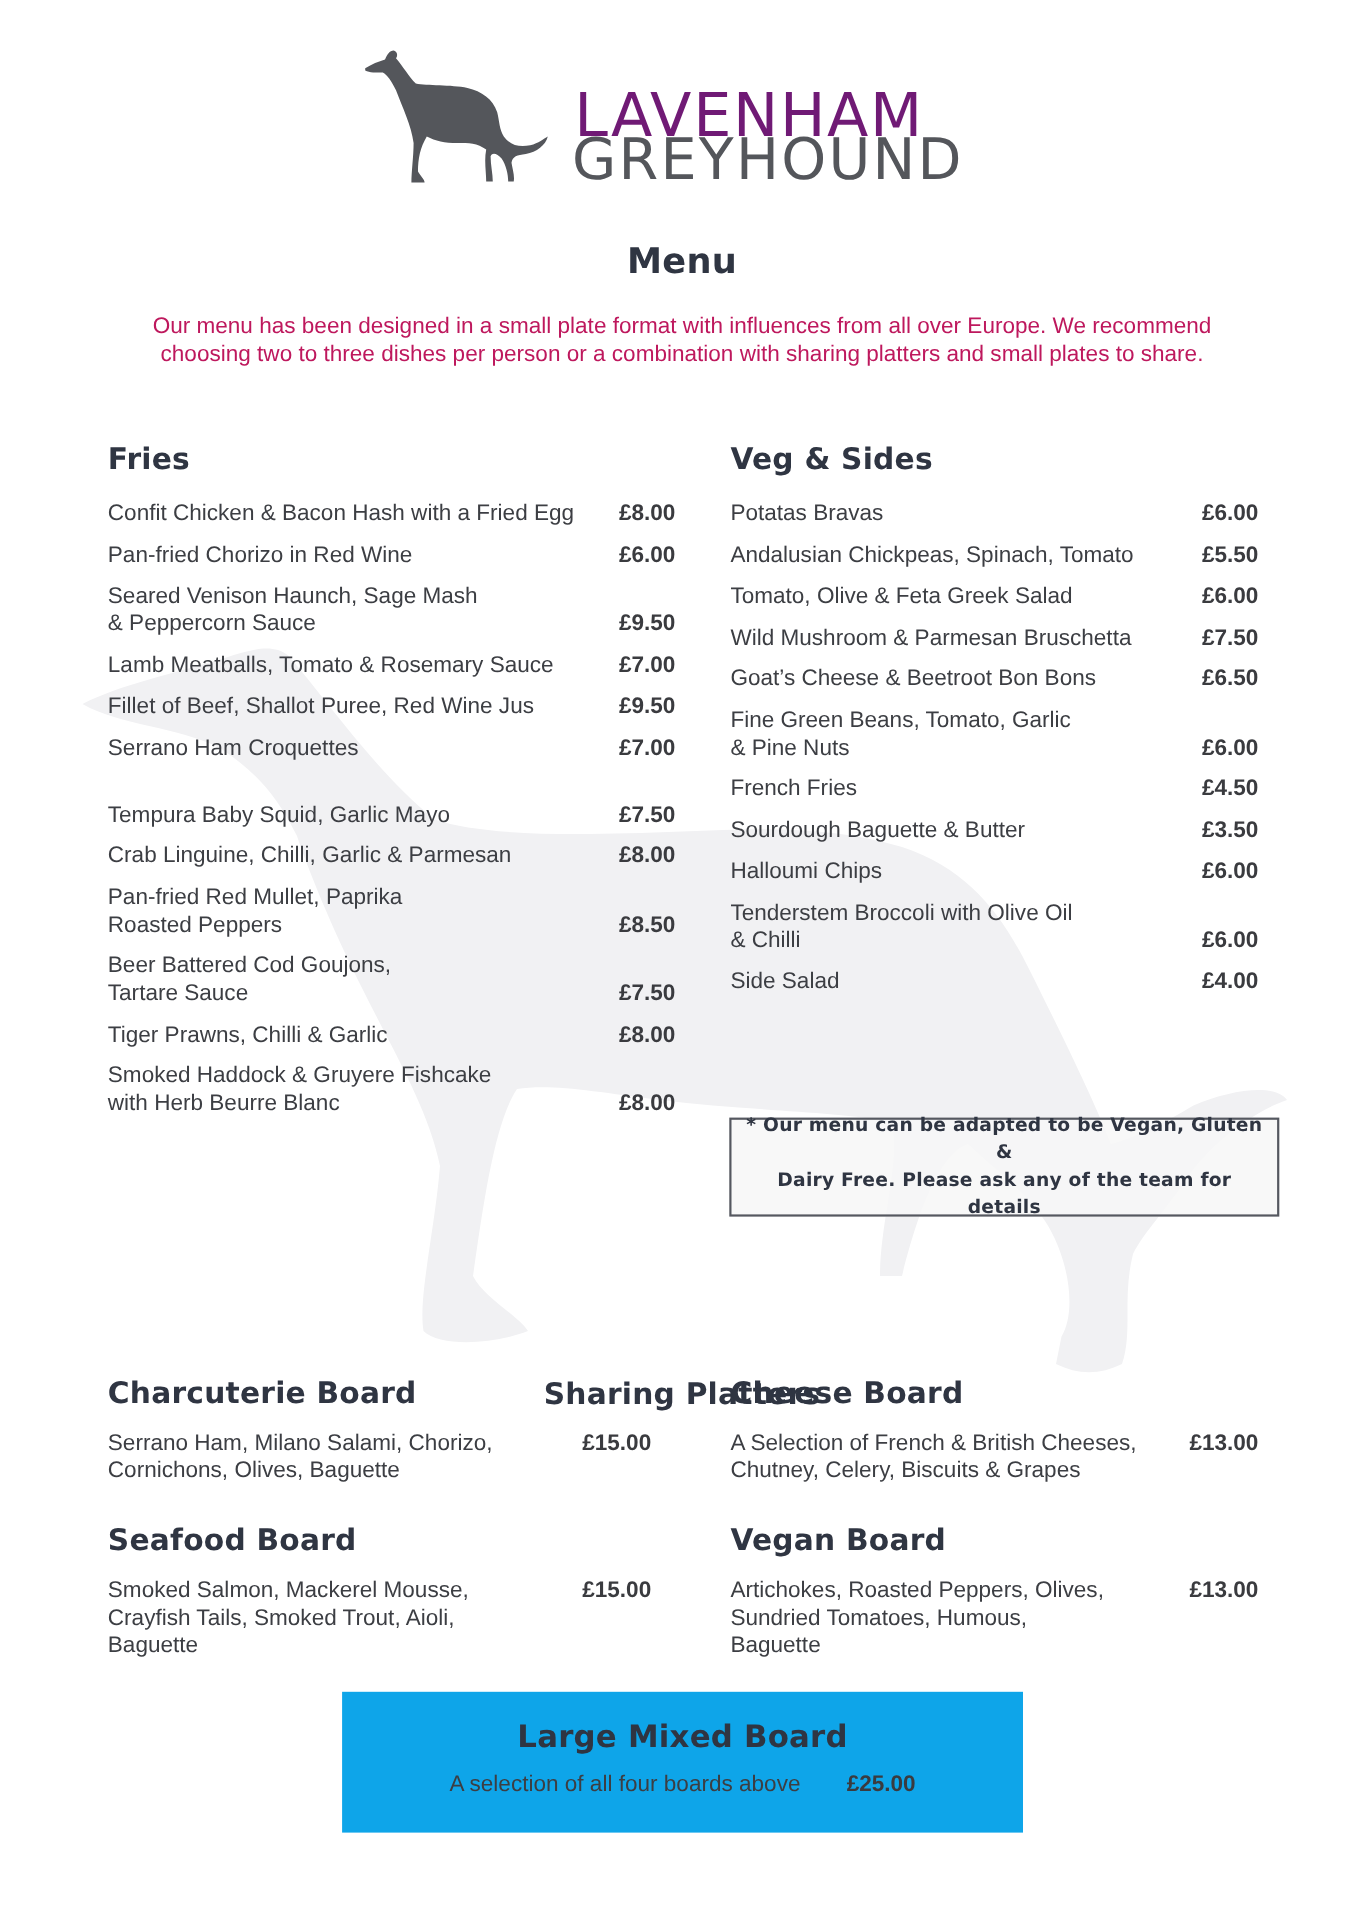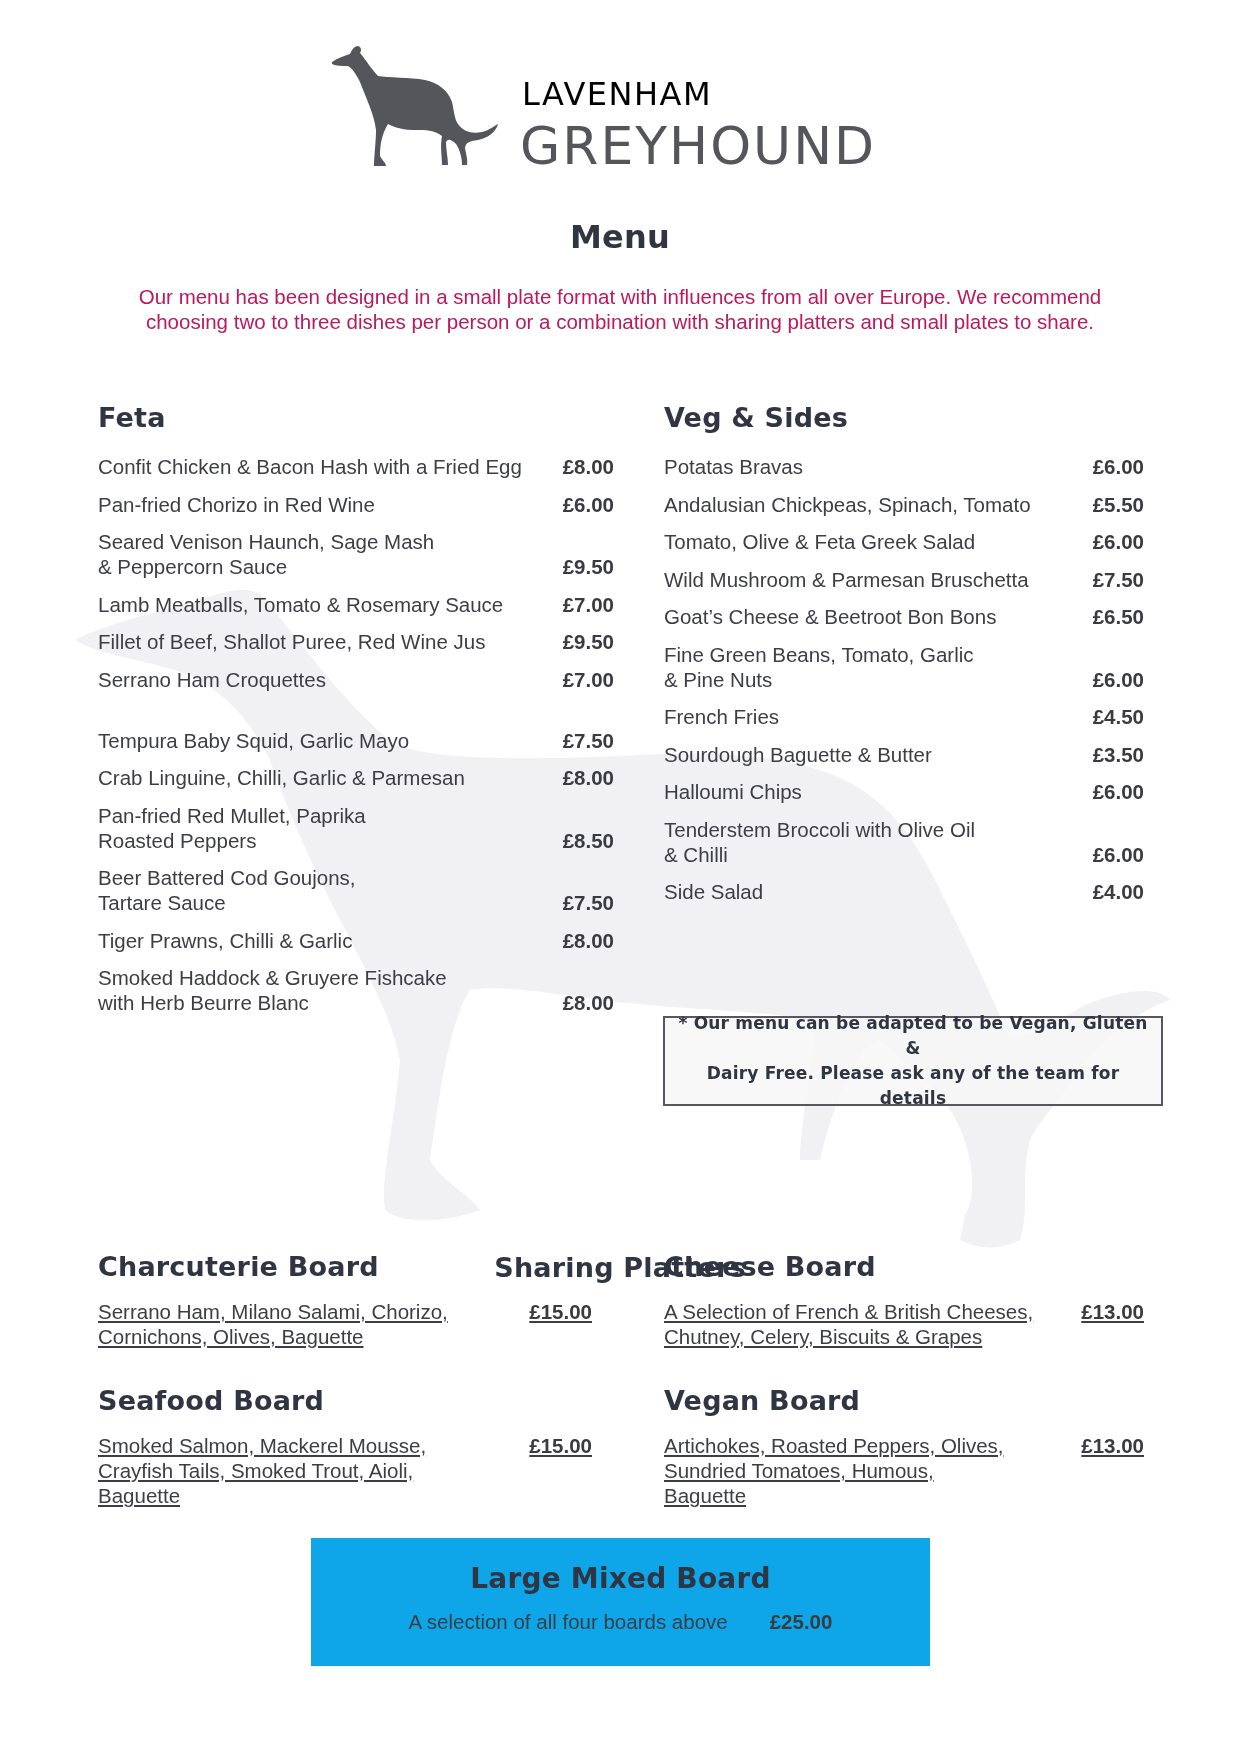--- a/index.html
+++ b/index.html
@@ -6,21 +6,21 @@
     html, body { width: 1240px; height: 1753px; background: #ffffff; }
     body { position: relative; overflow: hidden; font-family: "Liberation Sans", "DejaVu Sans", sans-serif; color: #3b3d42; }
 
     .watermark { position: absolute; left: 0; top: 0; width: 1240px; height: 1753px; z-index: 0; pointer-events: none; }
 
     .page { position: relative; z-index: 1; width: 1240px; height: 1753px; }
 
     
     .logo { position: absolute; left: 330px; top: 44px; width: 590px; height: 130px; }
     .logo svg.dog { position: absolute; left: 0; top: 0; width: 185px; height: 126px; }
-    .logo .line1 { position: absolute; left: 192px; top: 34px; font-family: "DejaVu Sans", sans-serif; font-weight: 400; font-size: 32px; letter-spacing: 1.5px; color: #000000; line-height: 1; }
+    .logo .line1 { position: absolute; left: 192px; top: 34px; font-family: "DejaVu Sans", sans-serif; font-weight: 400; font-size: 55px; letter-spacing: 1.5px; color: #701a75; line-height: 1; }
     .logo .line2 { position: absolute; left: 190px; top: 76px; font-family: "DejaVu Sans", sans-serif; font-weight: 400; font-size: 52px; letter-spacing: 2px; color: #54565b; line-height: 1; text-align: right; }
 
     .heavy { font-family: "DejaVu Sans", sans-serif; font-weight: 900; color: #2f3542; letter-spacing: 0.2px; }
 
     .menu-title { position: absolute; left: 0; width: 1240px; top: 218px; text-align: center; font-size: 32px; }
     .intro { position: absolute; left: 95px; width: 1050px; top: 284px; text-align: center; font-size: 20.5px; line-height: 25px; color: #be185d; }
 
     .col { position: absolute; }
     .col-left { left: 98px; top: 398px; width: 516px; }
     .col-right { left: 664px; top: 398px; width: 480px; }
@@ -31,21 +31,21 @@
     .item .name { white-space: pre-line; }
     .item .price { font-weight: 700; color: #3a3b3f; white-space: nowrap; padding-left: 12px; }
 
     .note { position: absolute; left: 663px; top: 1016px; width: 500px; height: 90px; border: 2.5px solid #555860; background: rgba(247,247,247,0.85); display: flex; align-items: center; justify-content: center; padding: 0 12px; }
     .note p { font-size: 17px; line-height: 25px; text-align: center; }
 
     .sharing-title { position: absolute; left: 0; width: 1240px; top: 1252px; text-align: center; font-size: 27px; }
 
     .board { position: absolute; width: 520px; }
     .board .b-title { font-size: 27px; line-height: 40px; margin-bottom: 12px; }
-    .board .b-row { display: flex; justify-content: space-between; align-items: flex-start; font-size: 20.5px; line-height: 25px; color: #3c3e43; text-decoration: underline; }
+    .board .b-row { display: flex; justify-content: space-between; align-items: flex-start; font-size: 20.5px; line-height: 25px; color: #3c3e43; }
     .board .b-desc { white-space: pre-line; }
     .board .b-price { font-weight: 700; color: #3a3b3f; white-space: nowrap; }
     .b1 { left: 98px; top: 1247px; width: 500px; }
     .b2 { left: 664px; top: 1247px; width: 480px; }
     .b3 { left: 98px; top: 1381px; width: 500px; }
     .b4 { left: 664px; top: 1381px; width: 480px; }
 
     .large { position: absolute; left: 311px; top: 1538px; width: 619px; height: 128px; background: #0ea5e9; text-align: center; }
     .large .l-title { font-size: 28px; margin-top: 21px; line-height: 40px; }
     .large .l-row { margin-top: 10px; display: flex; justify-content: center; gap: 42px; font-size: 20.5px; line-height: 25px; color: #3c3e43; }
@@ -68,21 +68,21 @@
     <div class="line2">GREYHOUND</div>
   </div>
 
   <h1 class="menu-title heavy">Menu</h1>
   <div class="intro">
     <div>Our menu has been designed in a small plate format with influences from all over Europe. We recommend</div>
     <div>choosing two to three dishes per person or a combination with sharing platters and small plates to share.</div>
   </div>
 
   <div class="col col-left">
-    <h2 class="sec-title heavy">Feta</h2>
+    <h2 class="sec-title heavy">Fries</h2>
     <ul class="items" style="margin-top:16px;">
       <li class="item">
           <span class="name">Confit Chicken &amp; Bacon Hash with a Fried Egg</span>
           <span class="price">£8.00</span>
         </li>
       <li class="item">
           <span class="name">Pan-fried Chorizo in Red Wine</span>
           <span class="price">£6.00</span>
         </li>
       <li class="item">

